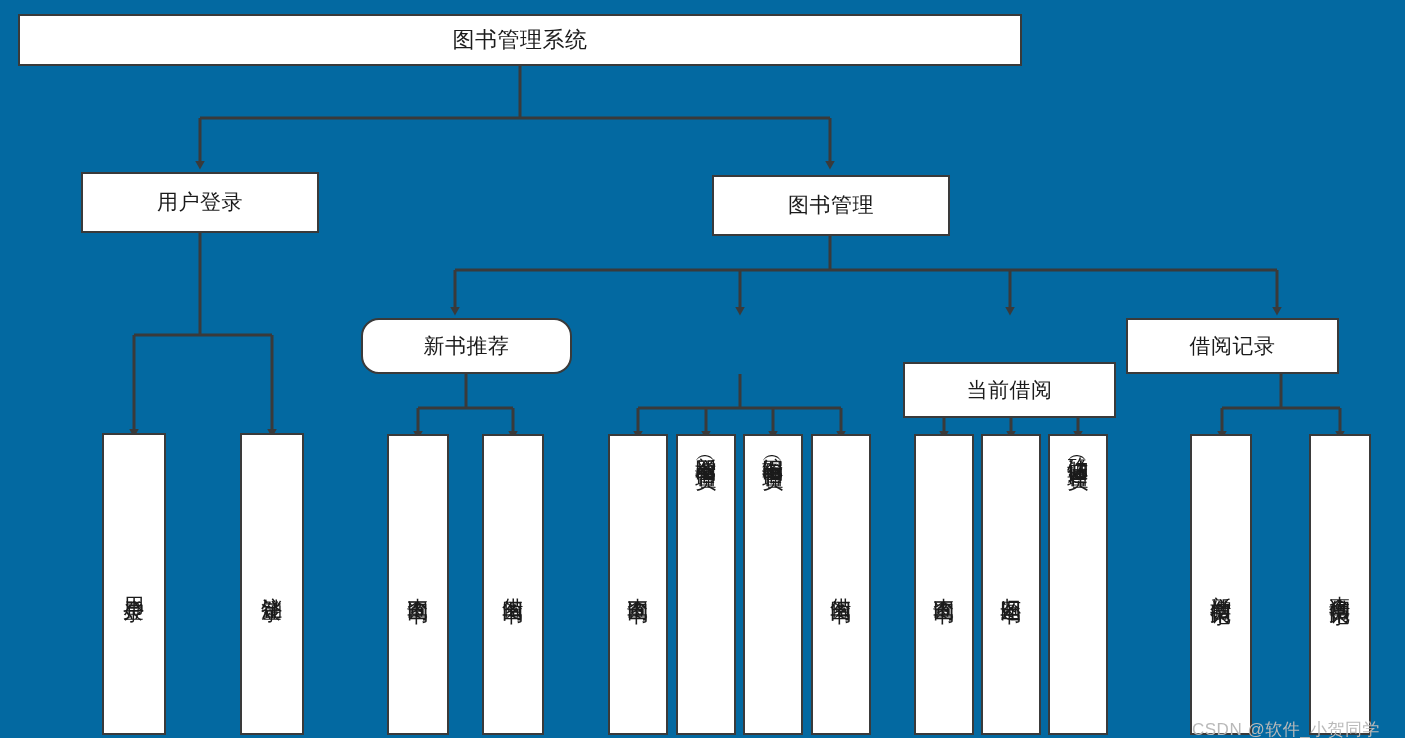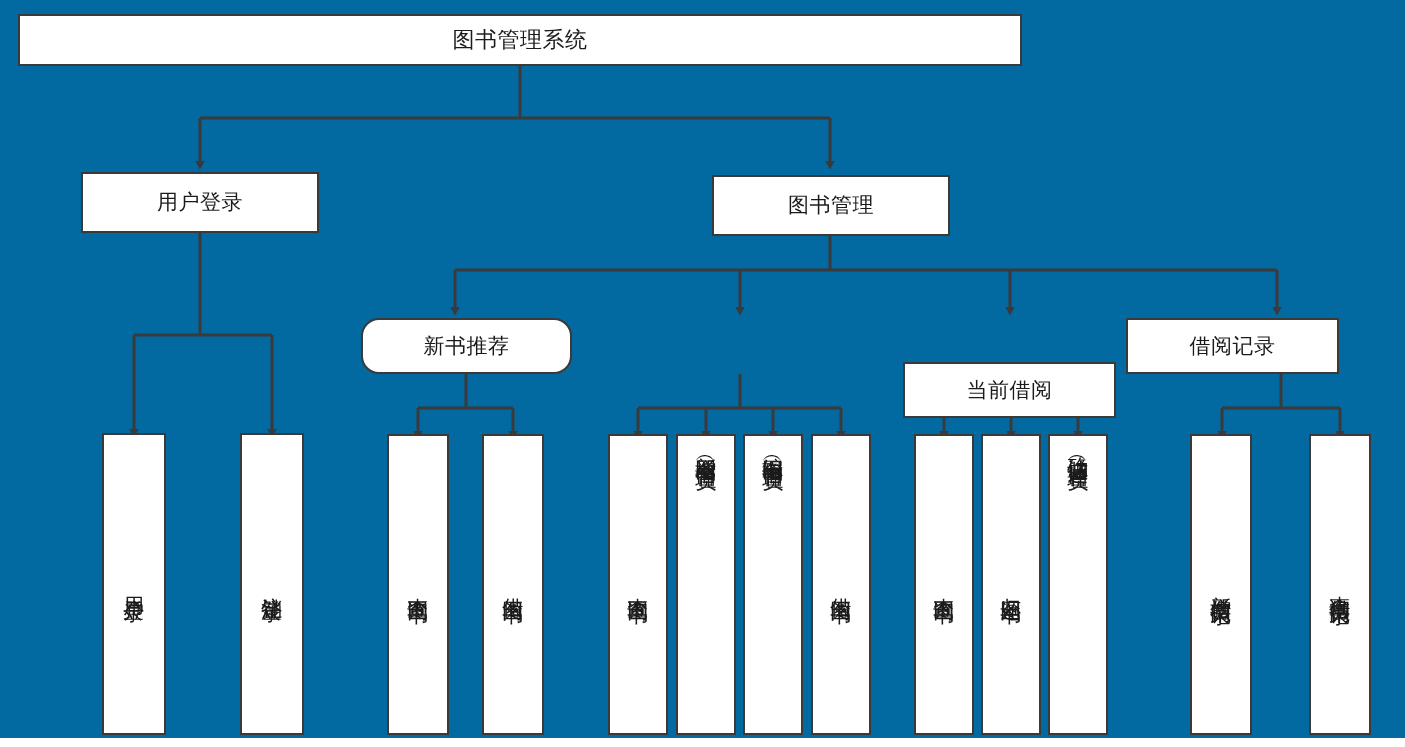--- a/index.html
+++ b/index.html
@@ -189,14 +189,15 @@
     <span class="node-label">确认归还（管理员）</span>
   </div>
 
   <div class="node vertical centered" style="left:1190px; top:434px; width:62px; height:301px;">
     <span class="node-label">新增借阅记录</span>
   </div>
   <div class="node vertical centered" style="left:1309px; top:434px; width:62px; height:301px;">
     <span class="node-label">查询借阅记录</span>
   </div>
 
+  <div class="watermark" style="left:1192px; top:718px;">CSDN @软件_小贺同学</div>
 
 </div>
 
 </body></html>

